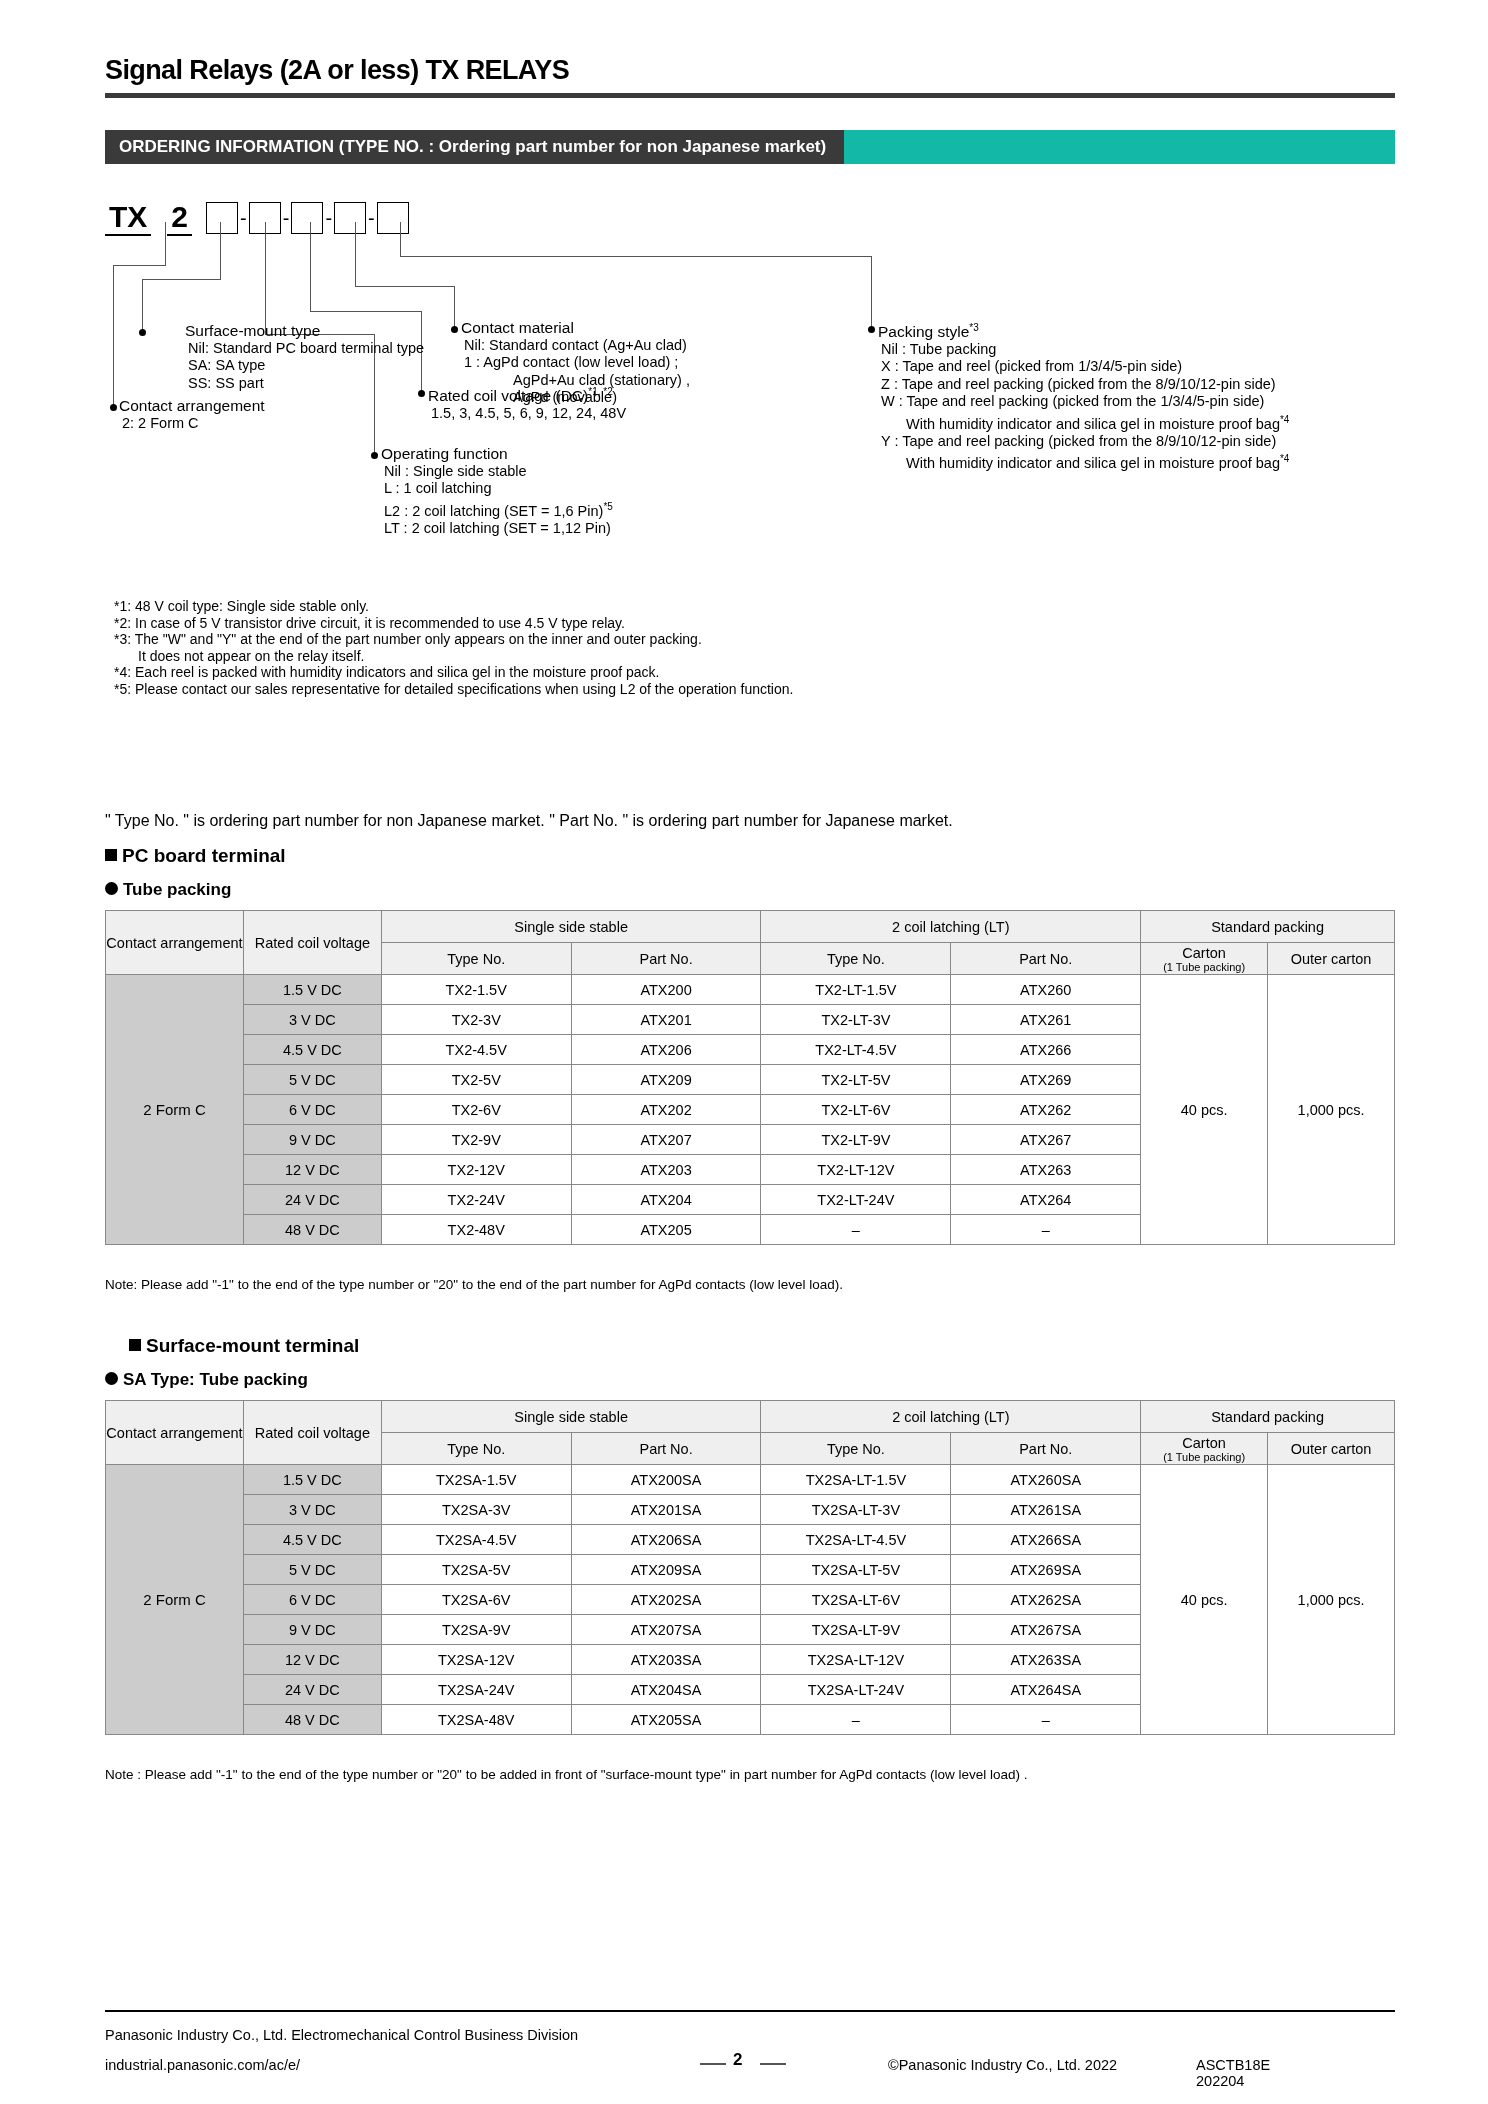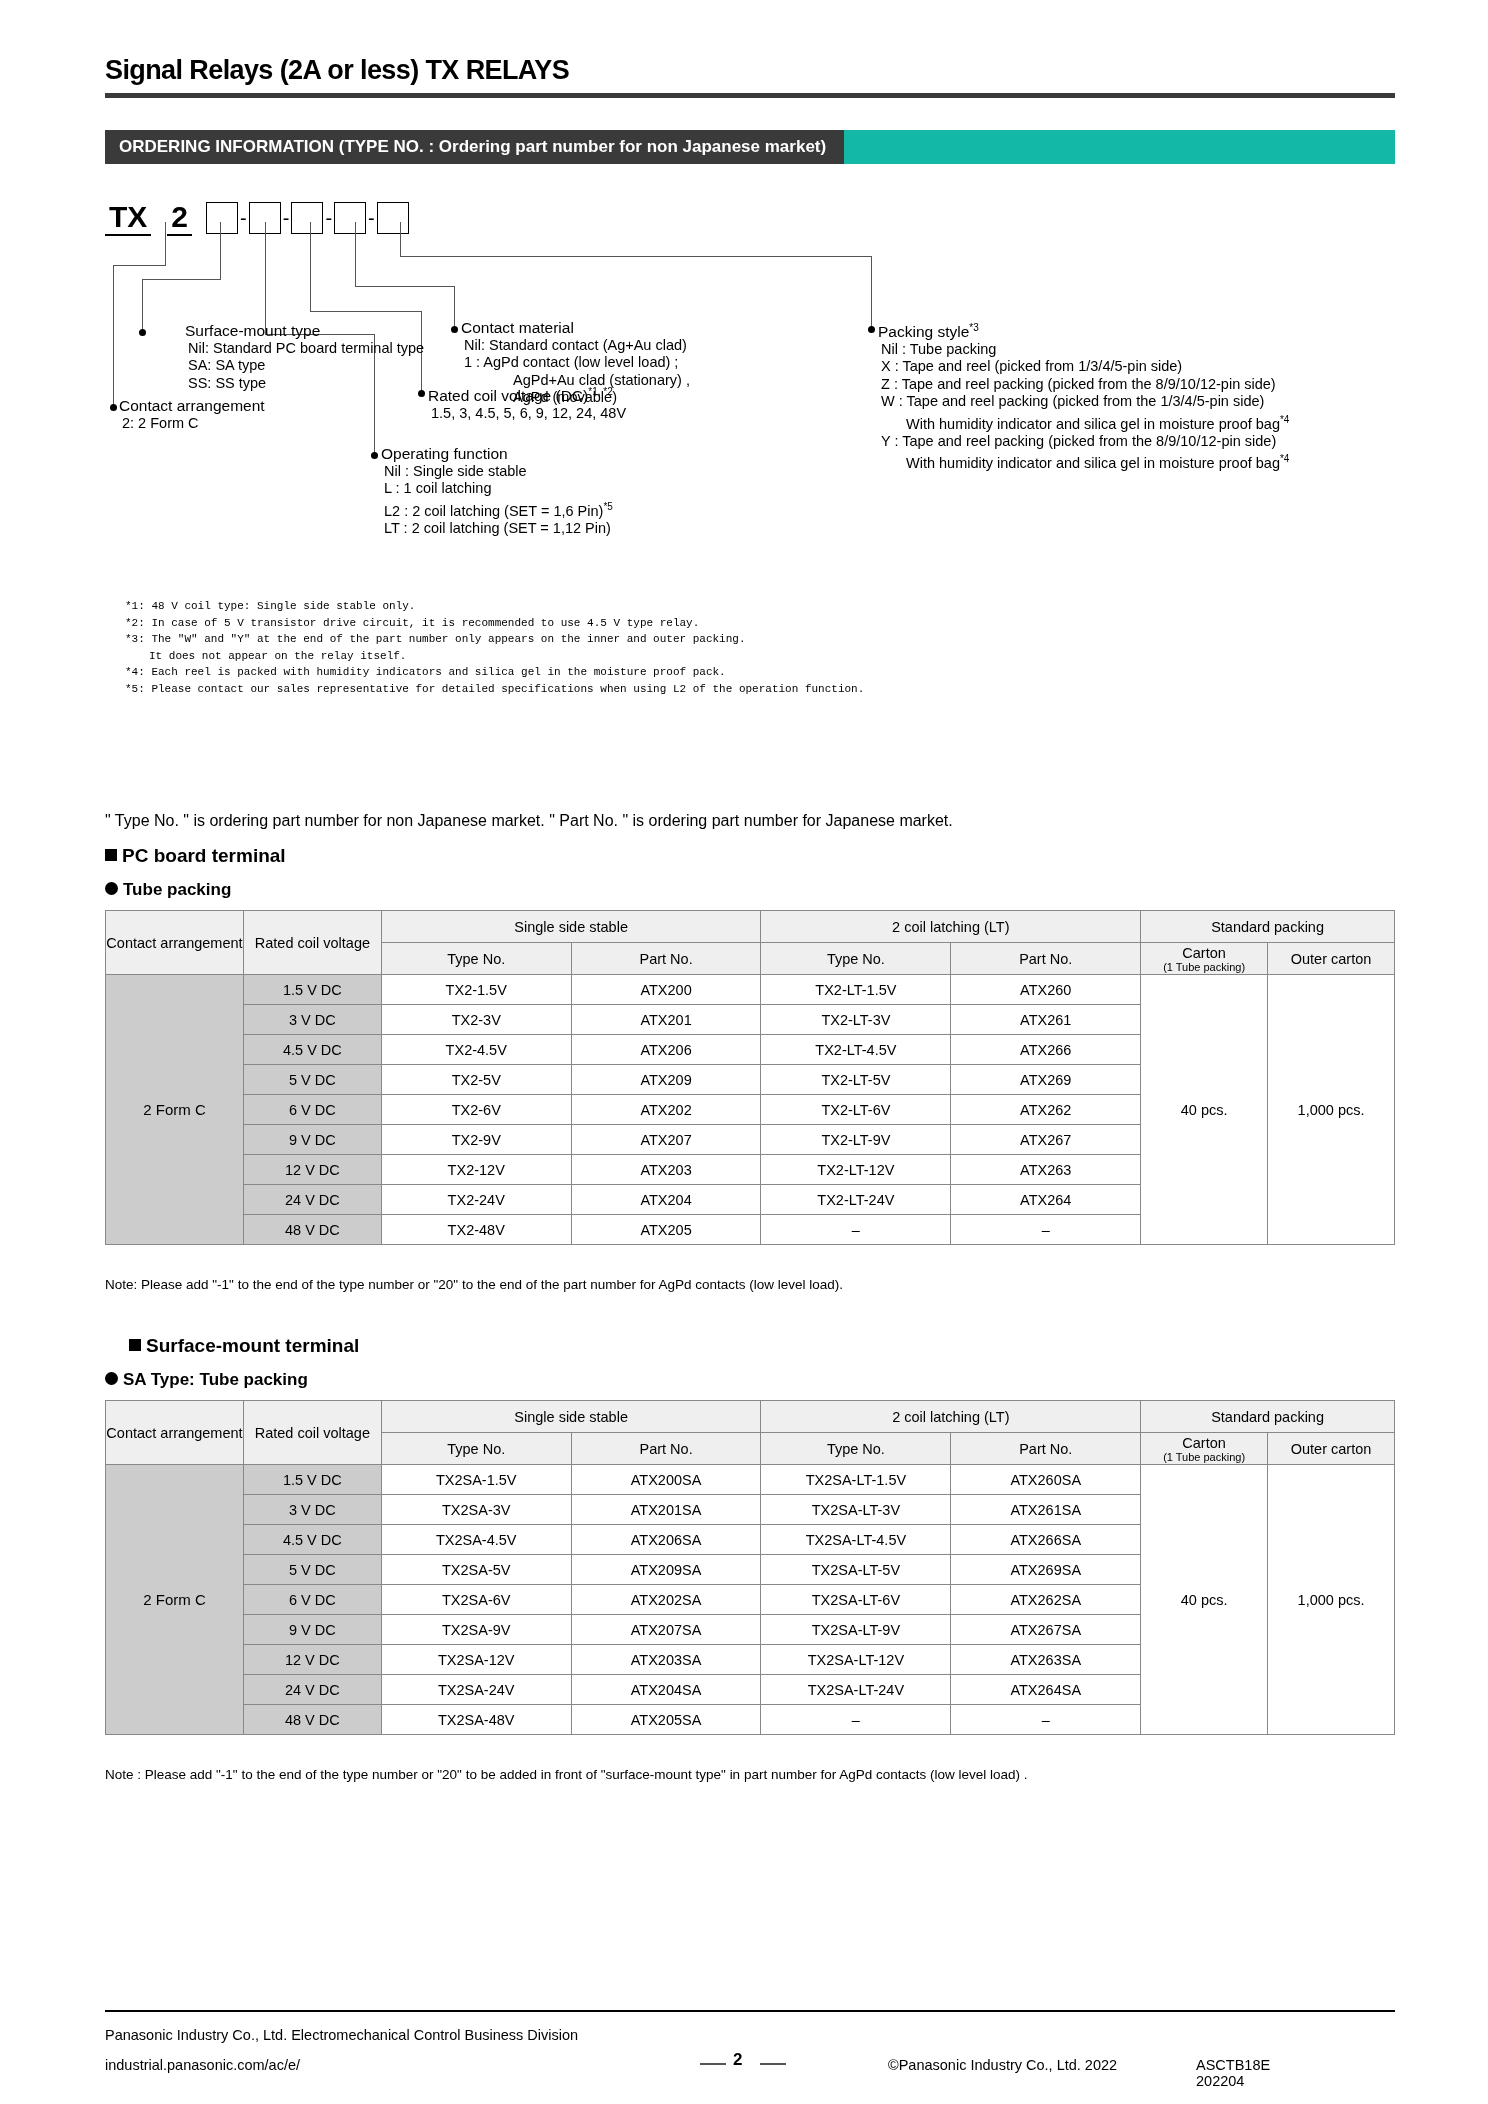--- a/index.html
+++ b/index.html
@@ -28,21 +28,21 @@
   .lead{position:absolute;background:#555;}
   .lead.v{width:1.4px;}
   .lead.h{height:1.4px;}
   .dot{position:absolute;width:7px;height:7px;border-radius:50%;background:#000;}
 
   .cal{position:absolute;font-size:14.5px;line-height:17.5px;white-space:nowrap;}
   .cal .hd{font-size:15.5px;}
   .cal .ind{padding-left:3px;}
   .sup{font-size:10px;vertical-align:super;}
 
-  .notes{position:absolute;left:125px;top:598px;font-size:11px;line-height:16.5px;white-space:nowrap;font-family:Liberation Mono, monospace;}
+  .notes{position:absolute;left:114px;top:598px;font-size:14px;line-height:16.5px;white-space:nowrap;}
 
   
   .intro{position:absolute;left:105px;top:812px;font-size:16px;}
   .h3{position:absolute;font-size:19px;font-weight:bold;}
   .h3 .sq{display:inline-block;width:12px;height:12px;background:#000;margin-right:5px;vertical-align:1px;}
   .h4{position:absolute;font-size:17px;font-weight:bold;}
   .h4 .ci{display:inline-block;width:13px;height:13px;border-radius:50%;background:#000;margin-right:5px;vertical-align:0px;}
 
   
   table.tt{position:absolute;border-collapse:collapse;font-size:14.5px;background:#fff;}
@@ -105,21 +105,21 @@
 
     <div class="lead v" style="left:295px;top:42px;height:35px;"></div>
     <div class="lead h" style="left:295px;top:76px;width:472px;"></div>
     <div class="lead v" style="left:766px;top:76px;height:73px;"></div>
 
     <span class="dot" style="left:34px;top:149px;"></span>
     <div class="cal" style="left:32px;top:142px;margin-left:48px;">
       <div class="hd">Surface-mount type</div>
       <div class="ind">Nil:  Standard PC board terminal type</div>
       <div class="ind">SA:  SA type</div>
-      <div class="ind">SS:  SS type</div>
+      <div class="ind">SS:  SS part</div>
     </div>
 
     <span class="dot" style="left:5px;top:224px;"></span>
     <div class="cal" style="left:14px;top:217px;">
       <div class="hd">Contact arrangement</div>
       <div class="ind">2:  2 Form C</div>
     </div>
 
     <span class="dot" style="left:266px;top:272px;"></span>
     <div class="cal" style="left:276px;top:265px;">

